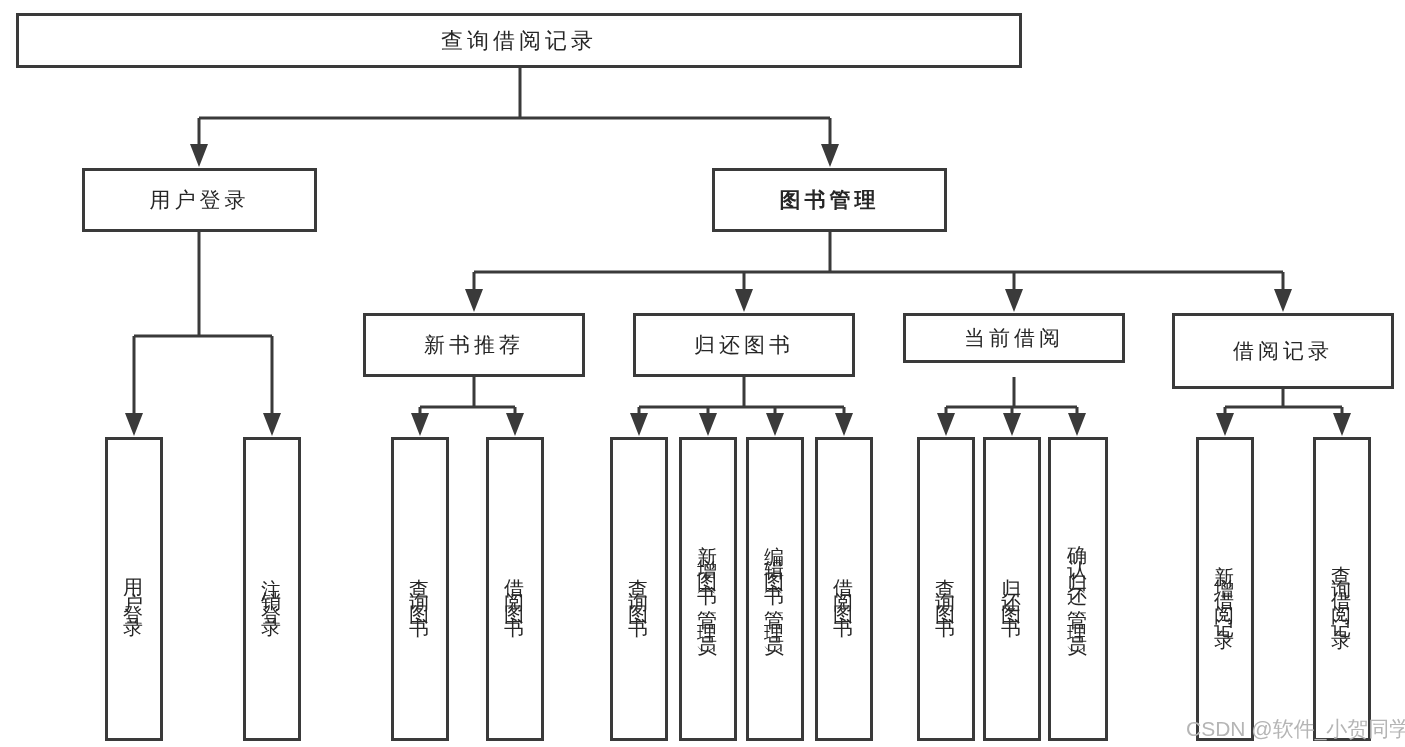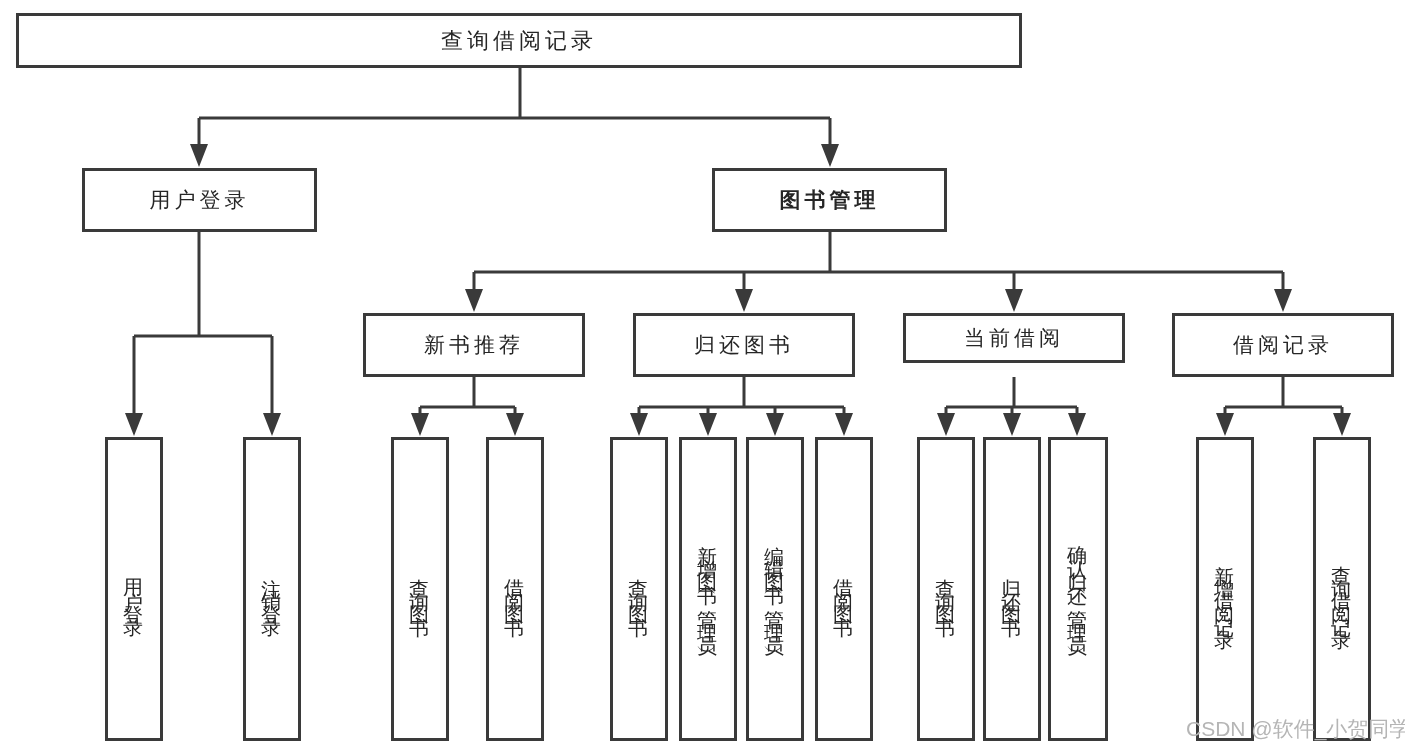--- a/index.html
+++ b/index.html
@@ -100,21 +100,21 @@
   </svg>
 
   <div class="hbox root" style="left:16px; top:13px; width:1006px; height:55px;">查询借阅记录</div>
 
   <div class="hbox" style="left:82px; top:168px; width:235px; height:64px;">用户登录</div>
   <div class="hbox" style="left:712px; top:168px; width:235px; height:64px;font-weight:bold;">图书管理</div>
 
   <div class="hbox" style="left:363px; top:313px; width:222px; height:64px;text-align:right;">新书推荐</div>
   <div class="hbox" style="left:633px; top:313px; width:222px; height:64px;">归还图书</div>
   <div class="hbox" style="left:903px; top:313px; width:222px; height:50px;">当前借阅</div>
-  <div class="hbox" style="left:1172px; top:313px; width:222px; height:64px;">借阅记录</div>
+  <div class="hbox" style="left:1172px; top:313px; width:222px; height:76px;">借阅记录</div>
 
   <div class="vbox" style="left:105px; top:437px; width:58px; height:304px;">
     <span class="vtext">用户登录</span>
   </div>
   <div class="vbox" style="left:243px; top:437px; width:58px; height:304px;">
     <span class="vtext">注销登录</span>
   </div>
 
   <div class="vbox" style="left:391px; top:437px; width:58px; height:304px;">
     <span class="vtext">查询图书</span>

